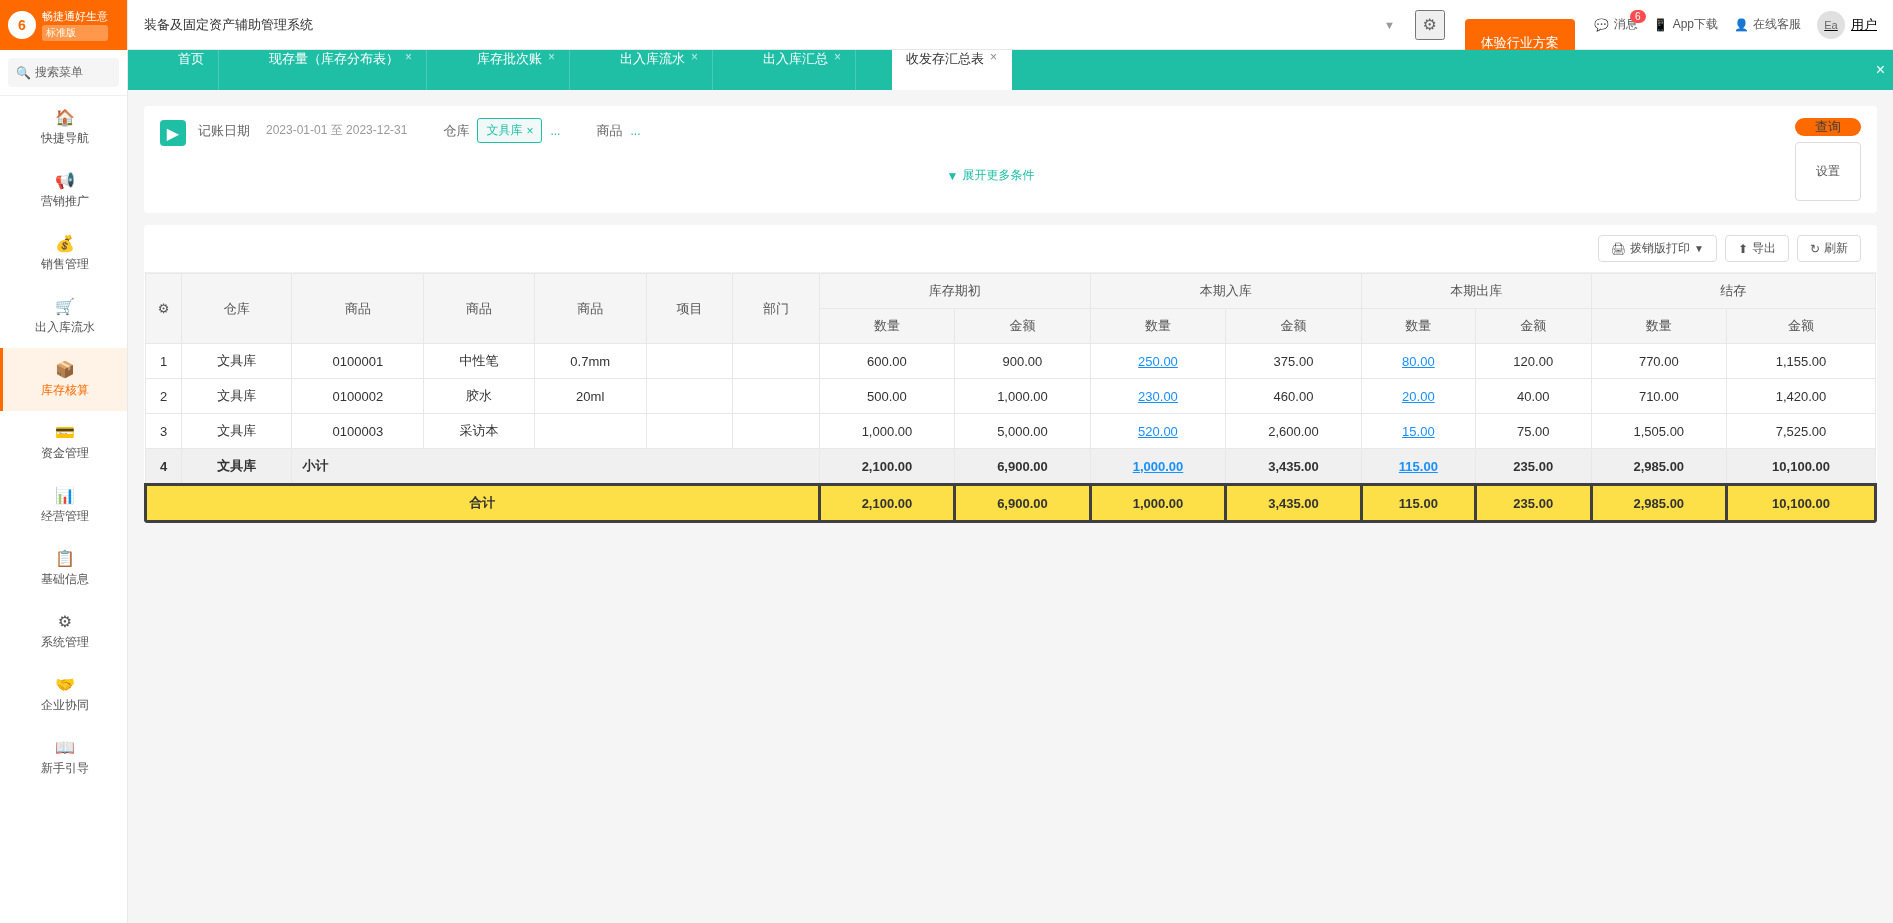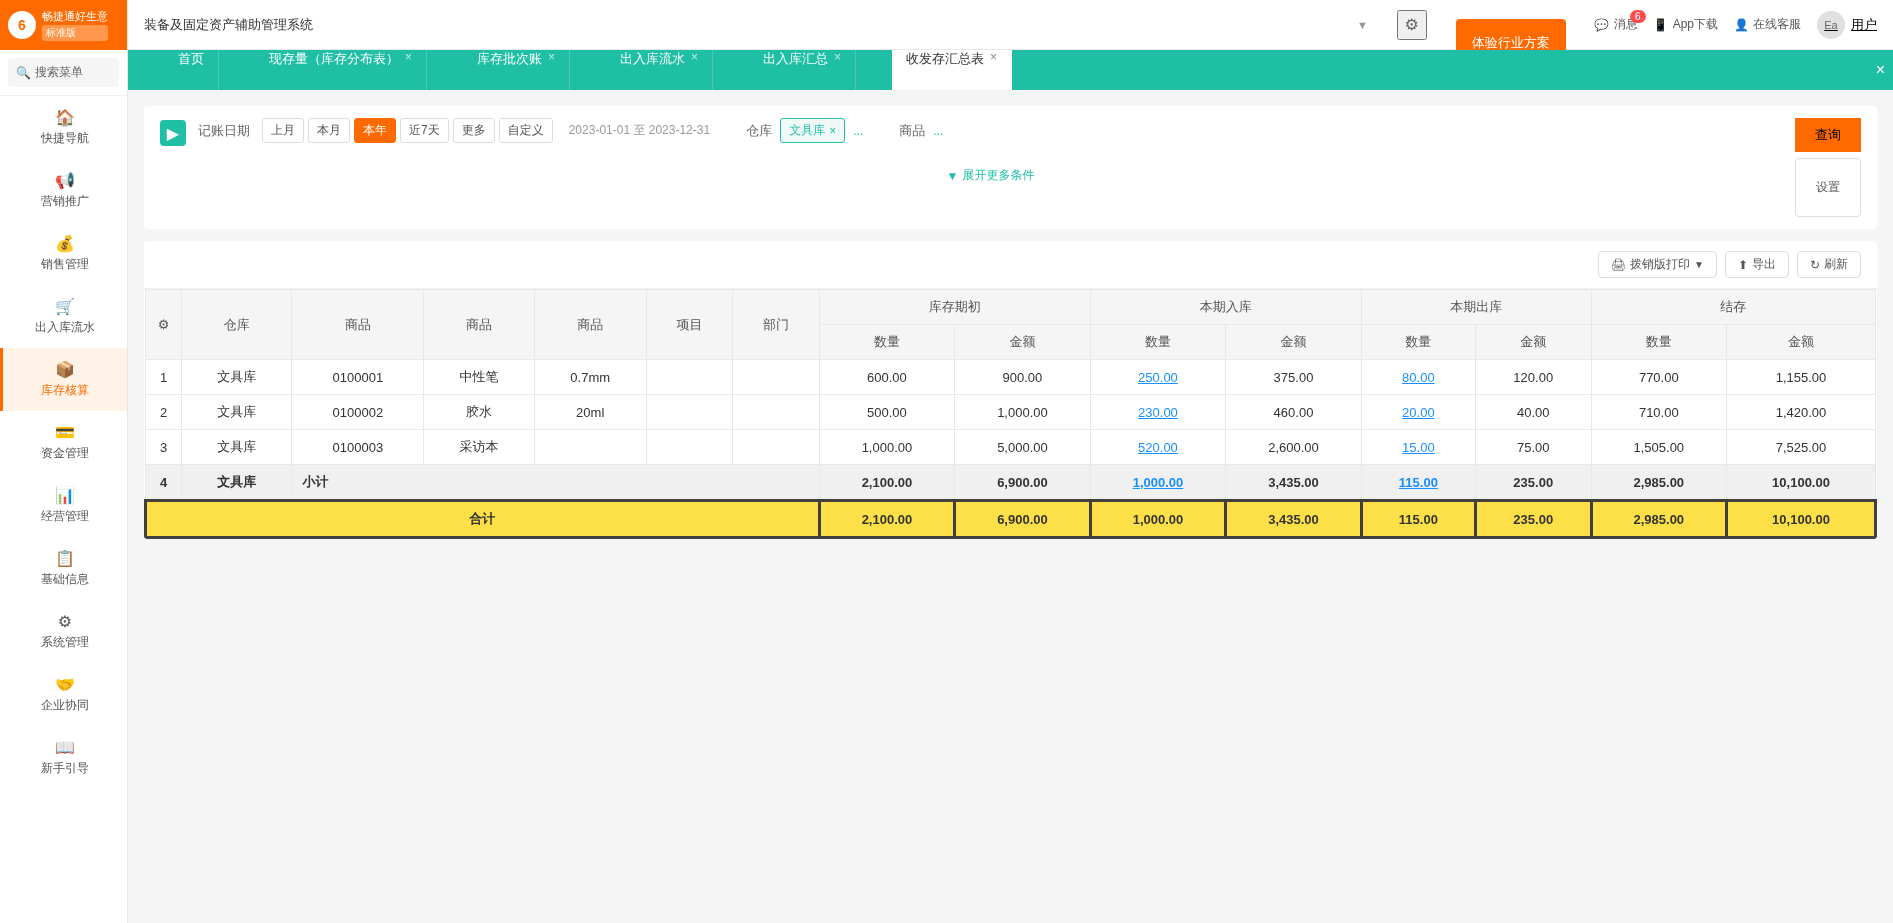--- a/index.html
+++ b/index.html
@@ -16,21 +16,21 @@
     .sidebar-nav { flex: 1; overflow-y: auto; }
     .sidebar-item { display: flex; flex-direction: column; align-items: center; padding: 12px 8px; cursor: pointer; color: #555; border-left: 3px solid transparent; transition: all 0.2s; }
     .sidebar-item.active { background: #fff3e8; color: #ff6a00; border-left-color: #ff6a00; }
     .sidebar-item-icon { font-size: 16px; margin-bottom: 3px; }
     .sidebar-item-label { font-size: 12px; text-align: center; }
 
     
     .main { flex: 1; display: flex; flex-direction: column; height: 100%; overflow: hidden; }
 
     
-    .topbar { height: 50px; background: #fff; border-bottom: 1px solid #e8e8e8; display: flex; align-items: center; padding: 0 16px; gap: 29px; flex-shrink: 0; }
+    .topbar { height: 50px; background: #fff; border-bottom: 1px solid #e8e8e8; display: flex; align-items: center; padding: 0 16px; gap: 20px; flex-shrink: 0; }
     .topbar-system-name { font-size: 13px; color: #333; flex: 1; }
     .topbar-settings { width: 30px; height: 30px; display: flex; align-items: center; justify-content: center; color: #666; cursor: pointer; font-size: 16px; }
     .topbar-trial-btn { background: #ff6a00; color: #fff; border: none; border-radius: 4px; padding: 15px 16px; font-size: 13px; cursor: pointer; margin-top: 36px; }
     .topbar-right { display: flex; align-items: center; gap: 16px; margin-left: auto; }
     .topbar-icon-item { display: flex; align-items: center; gap: 4px; cursor: pointer; color: #555; font-size: 12px; position: relative; }
     .topbar-badge { position: absolute; top: -6px; right: -8px; background: #ff4d4f; color: #fff; border-radius: 8px; font-size: 10px; padding: 1px 4px; min-width: 16px; text-align: center; }
     .topbar-avatar { width: 28px; height: 28px; background: #e0e0e0; border-radius: 50%; display: flex; align-items: center; justify-content: center; font-size: 11px; color: #666; }
     .topbar-user { display: flex; align-items: center; gap: 6px; cursor: pointer; text-decoration: underline; }
 
     
@@ -55,21 +55,21 @@
     .filter-date-btns { display: flex; align-items: center; gap: 4px; }
     .filter-date-btn { padding: 3px 8px; border: 1px solid #ddd; border-radius: 3px; background: #fff; cursor: pointer; font-size: 12px; color: #555; }
     .filter-date-btn.active { background: #ff6a00; color: #fff; border-color: #ff6a00; }
     .filter-date-range { font-size: 12px; color: #999; margin-left: 4px; }
     .filter-warehouse { display: flex; align-items: center; gap: 8px; }
     .filter-tag { display: flex; align-items: center; gap: 4px; background: #f0f9f8; border: 1px solid #1ebfa5; border-radius: 3px; padding: 3px 8px; font-size: 12px; color: #1ebfa5; }
     .filter-tag-close { cursor: pointer; font-size: 12px; }
     .filter-more-btn { color: #1ebfa5; font-size: 12px; cursor: pointer; }
     .filter-expand { display: flex; align-items: center; gap: 4px; color: #1ebfa5; font-size: 12px; cursor: pointer; width: 100%; justify-content: center; padding: 4px 0; }
     .filter-actions { display: flex; flex-direction: column; gap: 6px; flex-shrink: 0; }
-    .btn-query { background: #ff6a00; color: #000000; border: none; border-radius: 0; padding: 8px 20px; font-size: 13px; cursor: pointer; }
+    .btn-query { background: #ff6a00; color: #404040; border: none; border-radius: 12px; padding: 0 20px; font-size: 13px; cursor: pointer; }
     .btn-settings { background: #fff; color: #555; border: 1px solid #ddd; border-radius: 4px; padding: 20px 14px; font-size: 12px; cursor: pointer; }
 
     
     .table-area { background: #fff; border-radius: 4px; overflow: hidden; }
     .table-toolbar { display: flex; align-items: center; padding: 10px 16px; border-bottom: 1px solid #f0f0f0; gap: 8px; }
     .btn-print { background: #fff; color: #555; border: 1px solid #ddd; border-radius: 4px; padding: 4px 12px; font-size: 12px; cursor: pointer; display: flex; align-items: center; gap: 4px; }
     .btn-export { background: #fff; color: #555; border: 1px solid #ddd; border-radius: 4px; padding: 4px 12px; font-size: 12px; cursor: pointer; display: flex; align-items: center; gap: 4px; }
     .btn-refresh { background: #fff; color: #555; border: 1px solid #ddd; border-radius: 4px; padding: 4px 12px; font-size: 12px; cursor: pointer; display: flex; align-items: center; gap: 4px; }
     .toolbar-right { margin-left: auto; display: flex; gap: 8px; }
 
@@ -209,28 +209,20 @@
   </div>
 
   <div class="page">
 
 
     <div class="filter-area">
       <button class="filter-toggle-btn">▶</button>
       <div class="filter-fields">
         <div class="filter-row">
           <span class="filter-label">记账日期</span>
-          <div class="filter-date-btns">
-            <button class="filter-date-btn">上月</button>
-            <button class="filter-date-btn">本月</button>
-            <button class="filter-date-btn active">本年</button>
-            <button class="filter-date-btn">近7天</button>
-            <button class="filter-date-btn">更多</button>
-            <button class="filter-date-btn">自定义</button>
-          </div>
           <span class="filter-date-range">2023-01-01 至 2023-12-31</span>
           <div class="filter-warehouse" style="margin-left: 24px;">
             <span class="filter-label">仓库</span>
             <div class="filter-tag">
               <span>文具库</span>
               <span class="filter-tag-close">×</span>
             </div>
             <span class="filter-more-btn">...</span>
           </div>
           <div style="margin-left: 24px; display: flex; align-items: center; gap: 8px;">

